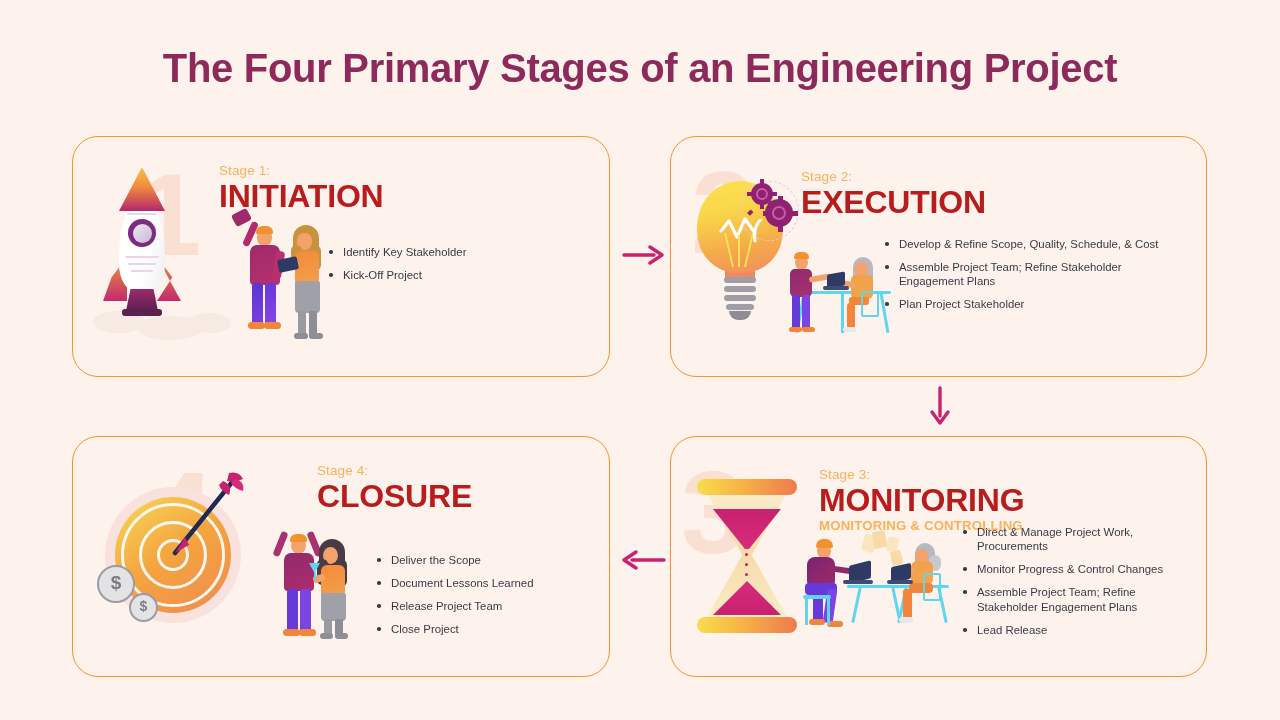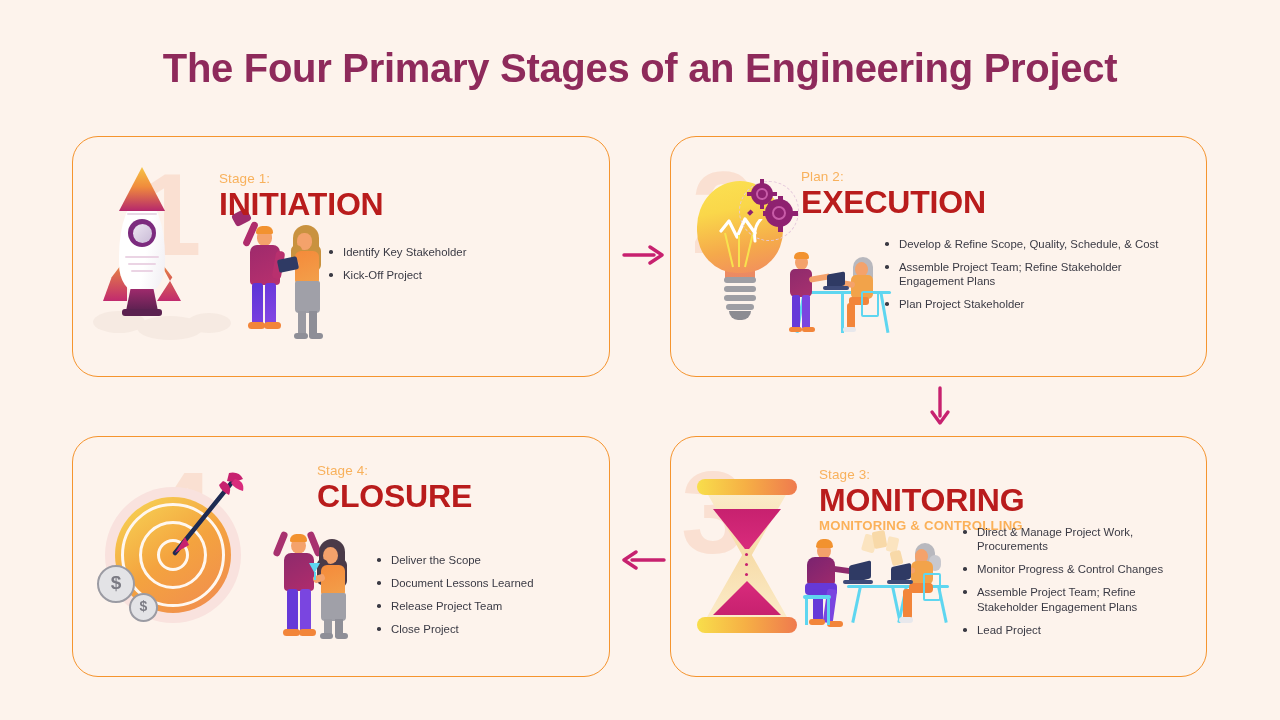--- a/index.html
+++ b/index.html
@@ -378,21 +378,21 @@
       <div class="p-torso" style="left:16px; top:26px; width:24px; height:32px; background:linear-gradient(160deg,#F58A3A 0%,#F2A04B 100%); border-radius:6px 6px 3px 3px;"></div>
       <div class="p-arm" style="left:8px; top:36px; width:12px; height:8px; background:#F4A26B; border-radius:3px; transform:rotate(-14deg);"></div>
       <div class="p-torso" style="left:16px; top:56px; width:25px; height:32px; background:#A0A0A8; border-radius:2px 2px 4px 4px;"></div>
       <div class="p-leg" style="left:19px; top:86px; width:8px; height:26px; background:#9A9AA2;"></div>
       <div class="p-leg" style="left:30px; top:86px; width:8px; height:26px; background:#8E8E97;"></div>
       <div class="p-shoe" style="left:15px; top:108px; width:14px; height:6px; background:#8E8E97;"></div>
       <div class="p-shoe" style="left:30px; top:108px; width:14px; height:6px; background:#8E8E97;"></div>
       <div style="position:absolute; left:-1px; top:33px; width:20px; height:13px; background:#2F3A64; border-radius:2px; transform:rotate(-12deg);"></div>
     </div>
 
-    <div class="head" style="left:146px; top:34px;">
+    <div class="head" style="left:146px; top:26px;">
       <div class="stage-label">Stage 1:</div>
       <div class="stage-name">INITIATION</div>
     </div>
 
     <ul class="bullets" style="left:252px; top:108px; width:268px;">
       <li>Identify Key Stakeholder</li>
       <li>Kick-Off Project</li>
     </ul>
   </div>
 </div>
@@ -465,21 +465,21 @@
       <div class="p-leg" style="left:62px; top:48px; width:20px; height:8px; background:#F2853A; border-radius:3px;"></div>
       <div class="p-leg" style="left:60px; top:54px; width:8px; height:26px; background:#F2853A; border-radius:3px;"></div>
       <div class="p-shoe" style="left:56px; top:78px; width:13px; height:5px; background:#E8E8EC;"></div>
       <div style="position:absolute; left:74px; top:42px; width:14px; height:22px; border:2px solid #5ED6F0; border-radius:2px;"></div>
 
       <div style="position:absolute; left:40px; top:24px; width:18px; height:14px; background:#2F3A64; border-radius:2px; transform:skewY(-10deg);"></div>
       <div style="position:absolute; left:36px; top:37px; width:26px; height:4px; background:#3E4A78; border-radius:2px;"></div>
     </div>
 
     <div class="head" style="left:130px; top:32px;">
-      <div class="stage-label">Plan 2:</div>
+      <div class="stage-label">Stage 2:</div>
       <div class="stage-name">EXECUTION</div>
     </div>
 
     <ul class="bullets" style="left:210px; top:100px; width:290px;">
       <li>Develop &amp; Refine Scope, Quality, Schedule, &amp; Cost</li>
       <li>Assemble Project Team; Refine Stakeholder Engagement Plans</li>
       <li>Plan Project Stakeholder</li>
     </ul>
   </div>
 </div>
@@ -549,21 +549,21 @@
     <div class="head" style="left:148px; top:30px;">
       <div class="stage-label">Stage 3:</div>
       <div class="stage-name">MONITORING</div>
       <div class="stage-sub">MONITORING &amp; CONTROLLING</div>
     </div>
 
     <ul class="bullets" style="left:288px; top:88px; width:222px;">
       <li>Direct &amp; Manage Project Work, Procurements</li>
       <li>Monitor Progress &amp; Control Changes</li>
       <li>Assemble Project Team; Refine Stakeholder Engagement Plans</li>
-      <li>Lead Project</li>
+      <li>Lead Release</li>
     </ul>
   </div>
 </div>
 
 <div class="card" id="card-4">
   <div class="card-inner">
 
     <div class="ghost-num" style="left:76px; top:18px;">4</div>
 
     <div class="art" style="left:24px; top:40px; width:180px; height:170px;">

